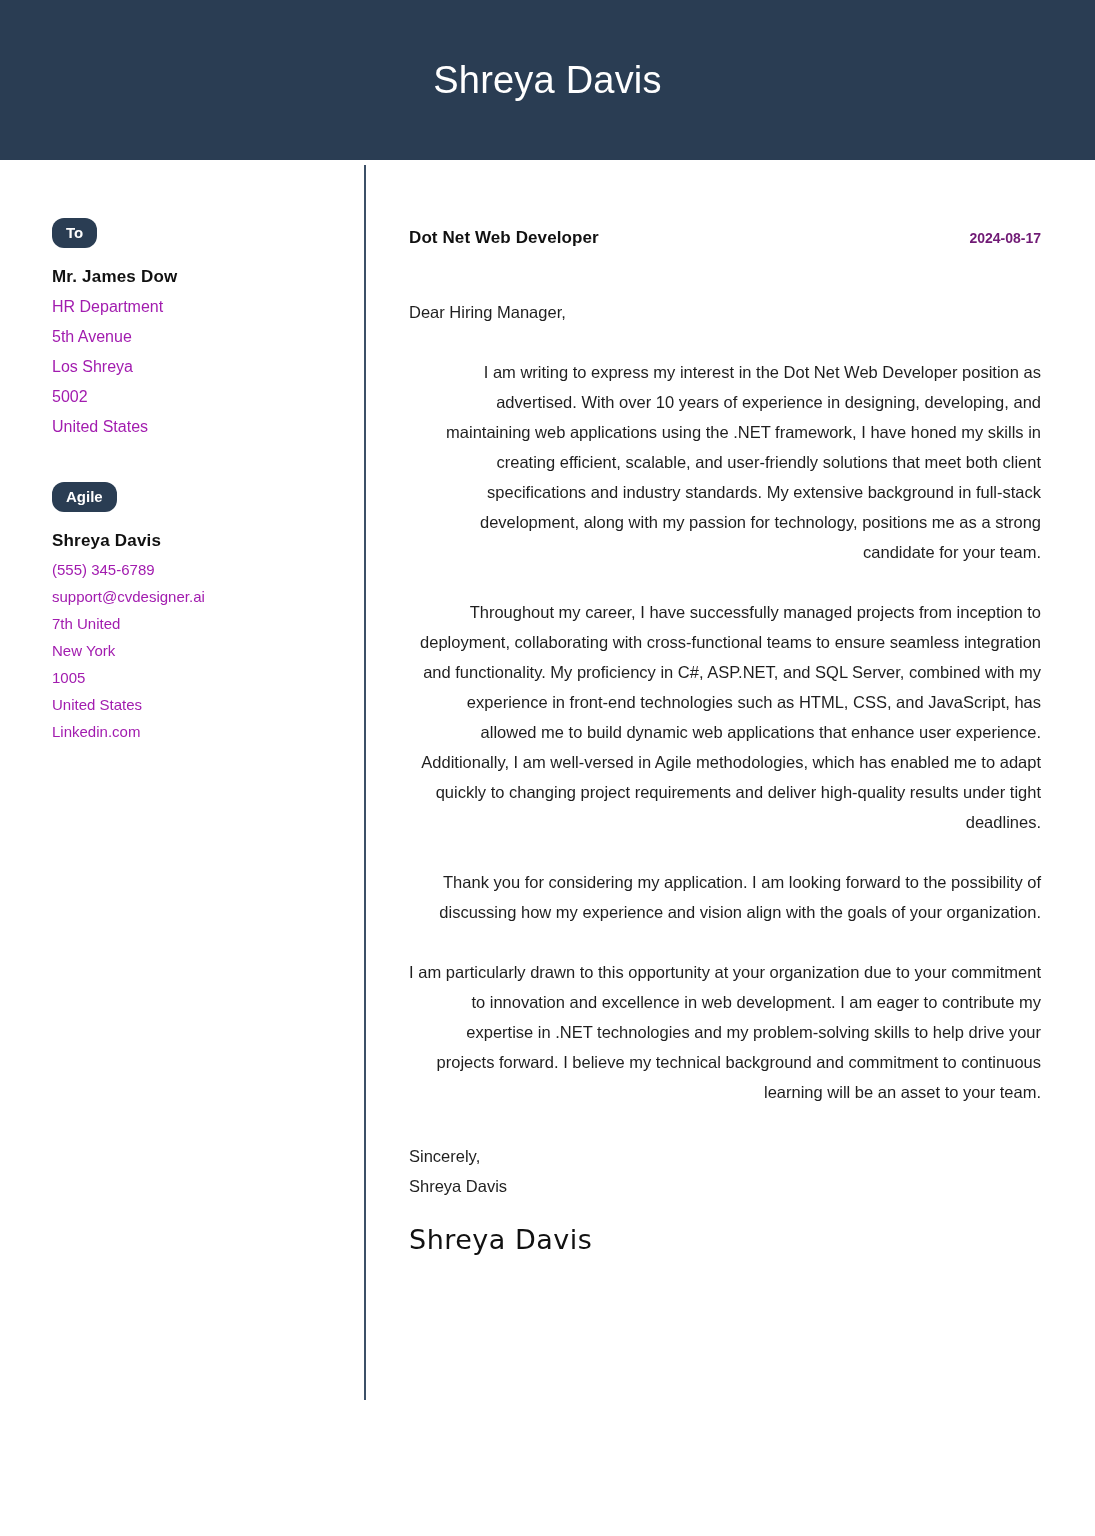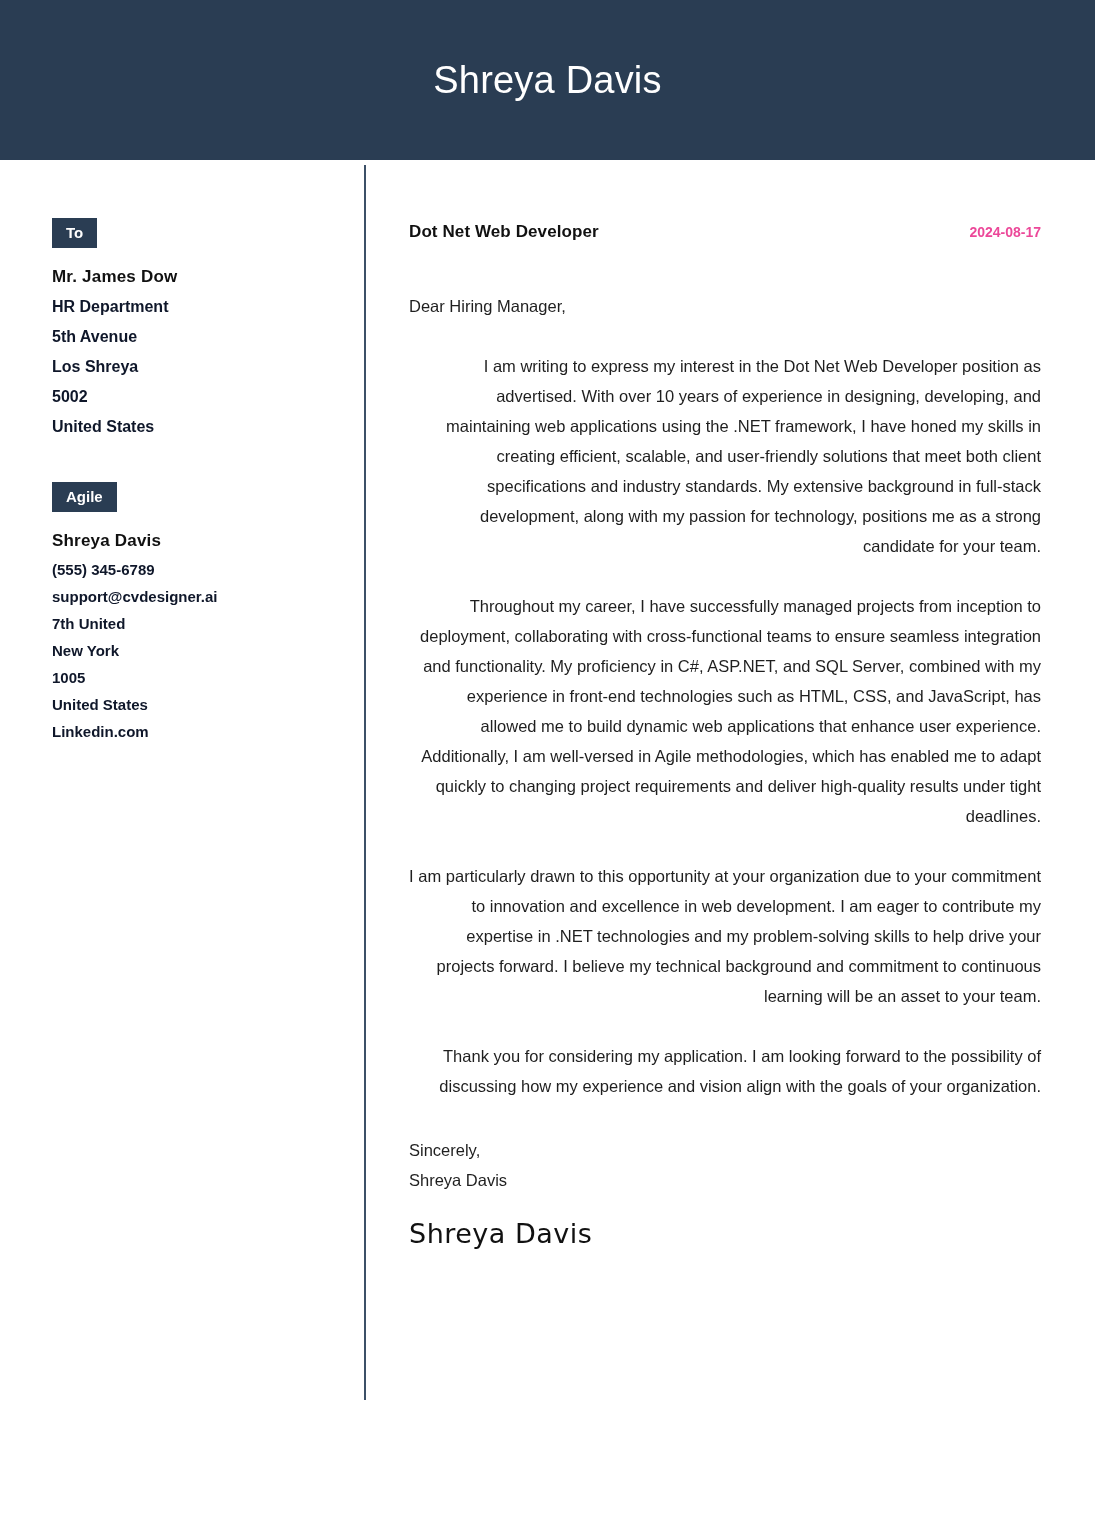--- a/index.html
+++ b/index.html
@@ -67,73 +67,73 @@
     top: 0;
     width: 290px;
   }
 
   .badge {
     display: inline-block;
     background: #2a3d53;
     color: #ffffff;
     font-size: 15px;
     font-weight: 700;
-    border-radius: 0;
+    border-radius: 12px;
     padding: 7px 14px 8px 14px;
     line-height: 1;
   }
 
   .block-to { margin-top: 58px; }
   .block-from { margin-top: 40px; }
 
   .addr {
     margin-top: 14px;
   }
   .addr-name {
     font-size: 17px;
     font-weight: 700;
     color: #111111;
     line-height: 30px;
     letter-spacing: 0.2px;
   }
   .addr-line {
     font-size: 16px;
-    font-weight: 700;
-    color: #0f172a;
+    font-weight: 400;
+    color: #a21caf;
     line-height: 30px;
   }
   .addr-line.small {
     font-size: 15px;
     line-height: 27px;
   }
 
   
   .letter {
     position: absolute;
     left: 409px;
-    top: 4px;
+    top: 10px;
     width: 632px;
   }
 
   .letter-head {
     display: flex;
     align-items: baseline;
     justify-content: space-between;
     margin-top: 58px;
   }
   .job-title {
     font-size: 17px;
     font-weight: 700;
     color: #111111;
     letter-spacing: 0.1px;
   }
   .letter-date {
     font-size: 14px;
     font-weight: 700;
-    color: #ec4899;
+    color: #701a75;
   }
 
   .salutation {
     margin-top: 49px;
     font-size: 16.5px;
     color: #1f1f1f;
     line-height: 30px;
   }
 
   .para {
@@ -208,22 +208,22 @@
 
       <div class="letter-head">
         <div class="job-title">Dot Net Web Developer</div>
         <div class="letter-date">2024-08-17</div>
       </div>
 
       <div class="salutation">Dear Hiring Manager,</div>
 
       <div class="para">I am writing to express my interest in the Dot Net Web Developer position as advertised. With over 10 years of experience in designing, developing, and maintaining web applications using the .NET framework, I have honed my skills in creating efficient, scalable, and user-friendly solutions that meet both client specifications and industry standards. My extensive background in full-stack development, along with my passion for technology, positions me as a strong candidate for your team.</div>
       <div class="para">Throughout my career, I have successfully managed projects from inception to deployment, collaborating with cross-functional teams to ensure seamless integration and functionality. My proficiency in C#, ASP.NET, and SQL Server, combined with my experience in front-end technologies such as HTML, CSS, and JavaScript, has allowed me to build dynamic web applications that enhance user experience. Additionally, I am well-versed in Agile methodologies, which has enabled me to adapt quickly to changing project requirements and deliver high-quality results under tight deadlines.</div>
+      <div class="para">Thank you for considering my application. I am looking forward to the possibility of discussing how my experience and vision align with the goals of your organization.</div>
       <div class="para">I am particularly drawn to this opportunity at your organization due to your commitment to innovation and excellence in web development. I am eager to contribute my expertise in .NET technologies and my problem-solving skills to help drive your projects forward. I believe my technical background and commitment to continuous learning will be an asset to your team.</div>
-      <div class="para">Thank you for considering my application. I am looking forward to the possibility of discussing how my experience and vision align with the goals of your organization.</div>
 
       <div class="closing">
         <div>Sincerely,</div>
         <div>Shreya Davis</div>
       </div>
 
       <div class="signature">Shreya Davis</div>
 
     </div>
 

